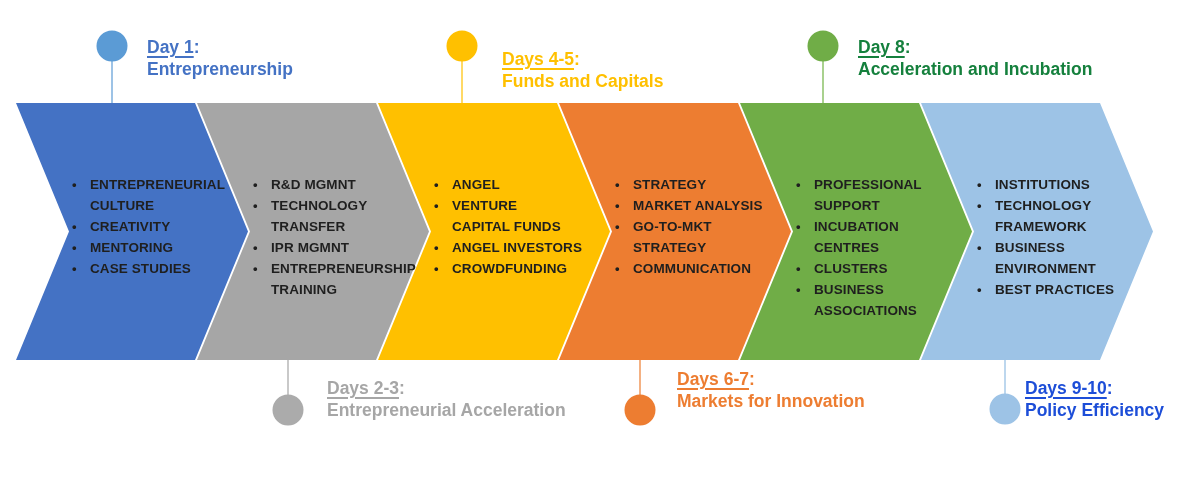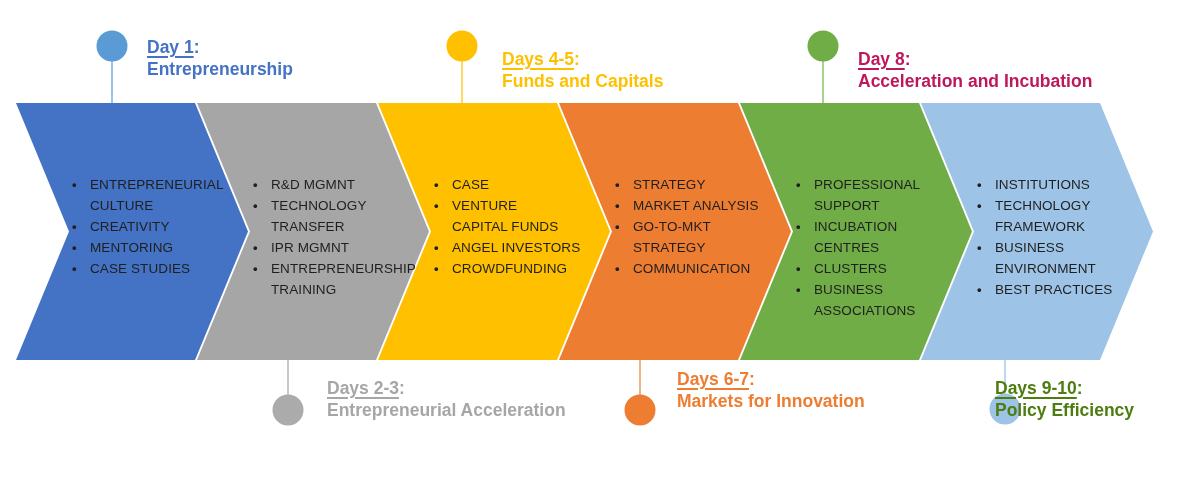--- a/index.html
+++ b/index.html
@@ -4,21 +4,21 @@
 <style>
   html,body{margin:0;padding:0;background:#ffffff;}
   #canvas{position:relative;width:1200px;height:480px;overflow:hidden;
           font-family:"Liberation Sans",sans-serif;background:#ffffff;}
   #shape-layer{position:absolute;left:0;top:0;}
   .stage-label{position:absolute;font-weight:bold;font-size:17.5px;line-height:22px;white-space:nowrap;}
   .day-underline{text-decoration:underline;text-underline-offset:3px;text-decoration-thickness:1.5px;}
   .stage-list{position:absolute;}
   .list-row{display:flex;align-items:flex-start;height:21px;}
   .bullet-cell{width:18px;flex:0 0 18px;font-size:13px;font-weight:bold;line-height:21px;}
-  .line-cell{font-size:13.5px;font-weight:normal;line-height:21px;white-space:nowrap;letter-spacing:.1px;}
+  .line-cell{font-size:13.5px;font-weight:bold;line-height:21px;white-space:nowrap;letter-spacing:.1px;}
 </style>
 </head>
 <body>
 
 <div id="canvas">
   <svg id="shape-layer" width="1200" height="480" viewBox="0 0 1200 480" xmlns="http://www.w3.org/2000/svg">
       <polygon points="16,103 195,103 248,231.5 195,360 16,360 69,231.5" fill="#4472C4"></polygon>
       <line x1="112" x2="112" y1="46" y2="103" stroke="#9DC3E6" stroke-width="2"></line>
       <circle cx="112" cy="46" r="15.5" fill="#5B9BD5"></circle>
       <polygon points="197,103 376,103 429,231.5 376,360 197,360 250,231.5" fill="#A6A6A6"></polygon>
@@ -93,21 +93,21 @@
         <span class="line-cell">TRAINING</span>
       </div>
     </div>
     <div class="stage-label" style="left: 502px; top: 36px; color: rgb(255, 192, 0); margin-top: 12px;">
       <div><span class="day-underline">Days 4-5</span><span>:</span></div>
       <div>Funds and Capitals</div>
     </div>
     <div class="stage-list" style="left: 434px; top: 174px; color: rgb(31, 31, 31);">
       <div class="list-row">
         <span class="bullet-cell">•</span>
-        <span class="line-cell">CASE</span>
+        <span class="line-cell">ANGEL</span>
       </div>
       <div class="list-row">
         <span class="bullet-cell">•</span>
         <span class="line-cell">VENTURE</span>
       </div>
       <div class="list-row">
         <span class="bullet-cell"></span>
         <span class="line-cell">CAPITAL FUNDS</span>
       </div>
       <div class="list-row">
@@ -138,21 +138,21 @@
       </div>
       <div class="list-row">
         <span class="bullet-cell"></span>
         <span class="line-cell">STRATEGY</span>
       </div>
       <div class="list-row">
         <span class="bullet-cell">•</span>
         <span class="line-cell">COMMUNICATION</span>
       </div>
     </div>
-    <div class="stage-label" style="left: 858px; top: 48px; color: #be185d;">
+    <div class="stage-label" style="left: 858px; top: 36px; color: #15803d;">
       <div><span class="day-underline">Day 8</span><span>:</span></div>
       <div>Acceleration and Incubation</div>
     </div>
     <div class="stage-list" style="left: 796px; top: 174px; color: rgb(31, 31, 31);">
       <div class="list-row">
         <span class="bullet-cell">•</span>
         <span class="line-cell">PROFESSIONAL</span>
       </div>
       <div class="list-row">
         <span class="bullet-cell"></span>
@@ -172,21 +172,21 @@
       </div>
       <div class="list-row">
         <span class="bullet-cell">•</span>
         <span class="line-cell">BUSINESS</span>
       </div>
       <div class="list-row">
         <span class="bullet-cell"></span>
         <span class="line-cell">ASSOCIATIONS</span>
       </div>
     </div>
-    <div class="stage-label" style="left: 995px; top: 377px; color: #4d7c0f;">
+    <div class="stage-label" style="left: 1025px; top: 377px; color: #1d4ed8;">
       <div><span class="day-underline">Days 9-10</span><span>:</span></div>
       <div>Policy Efficiency</div>
     </div>
     <div class="stage-list" style="left: 977px; top: 174px; color: rgb(31, 31, 31);">
       <div class="list-row">
         <span class="bullet-cell">•</span>
         <span class="line-cell">INSTITUTIONS</span>
       </div>
       <div class="list-row">
         <span class="bullet-cell">•</span>

